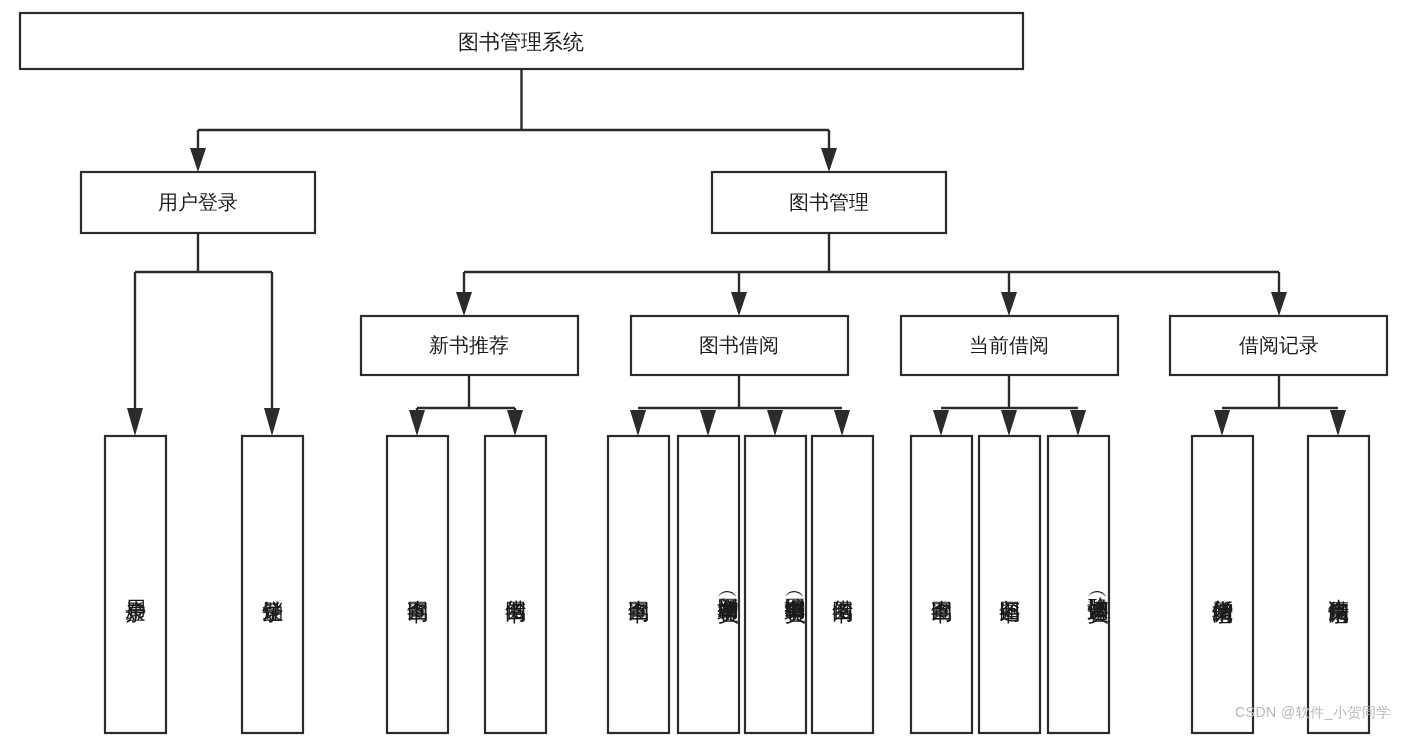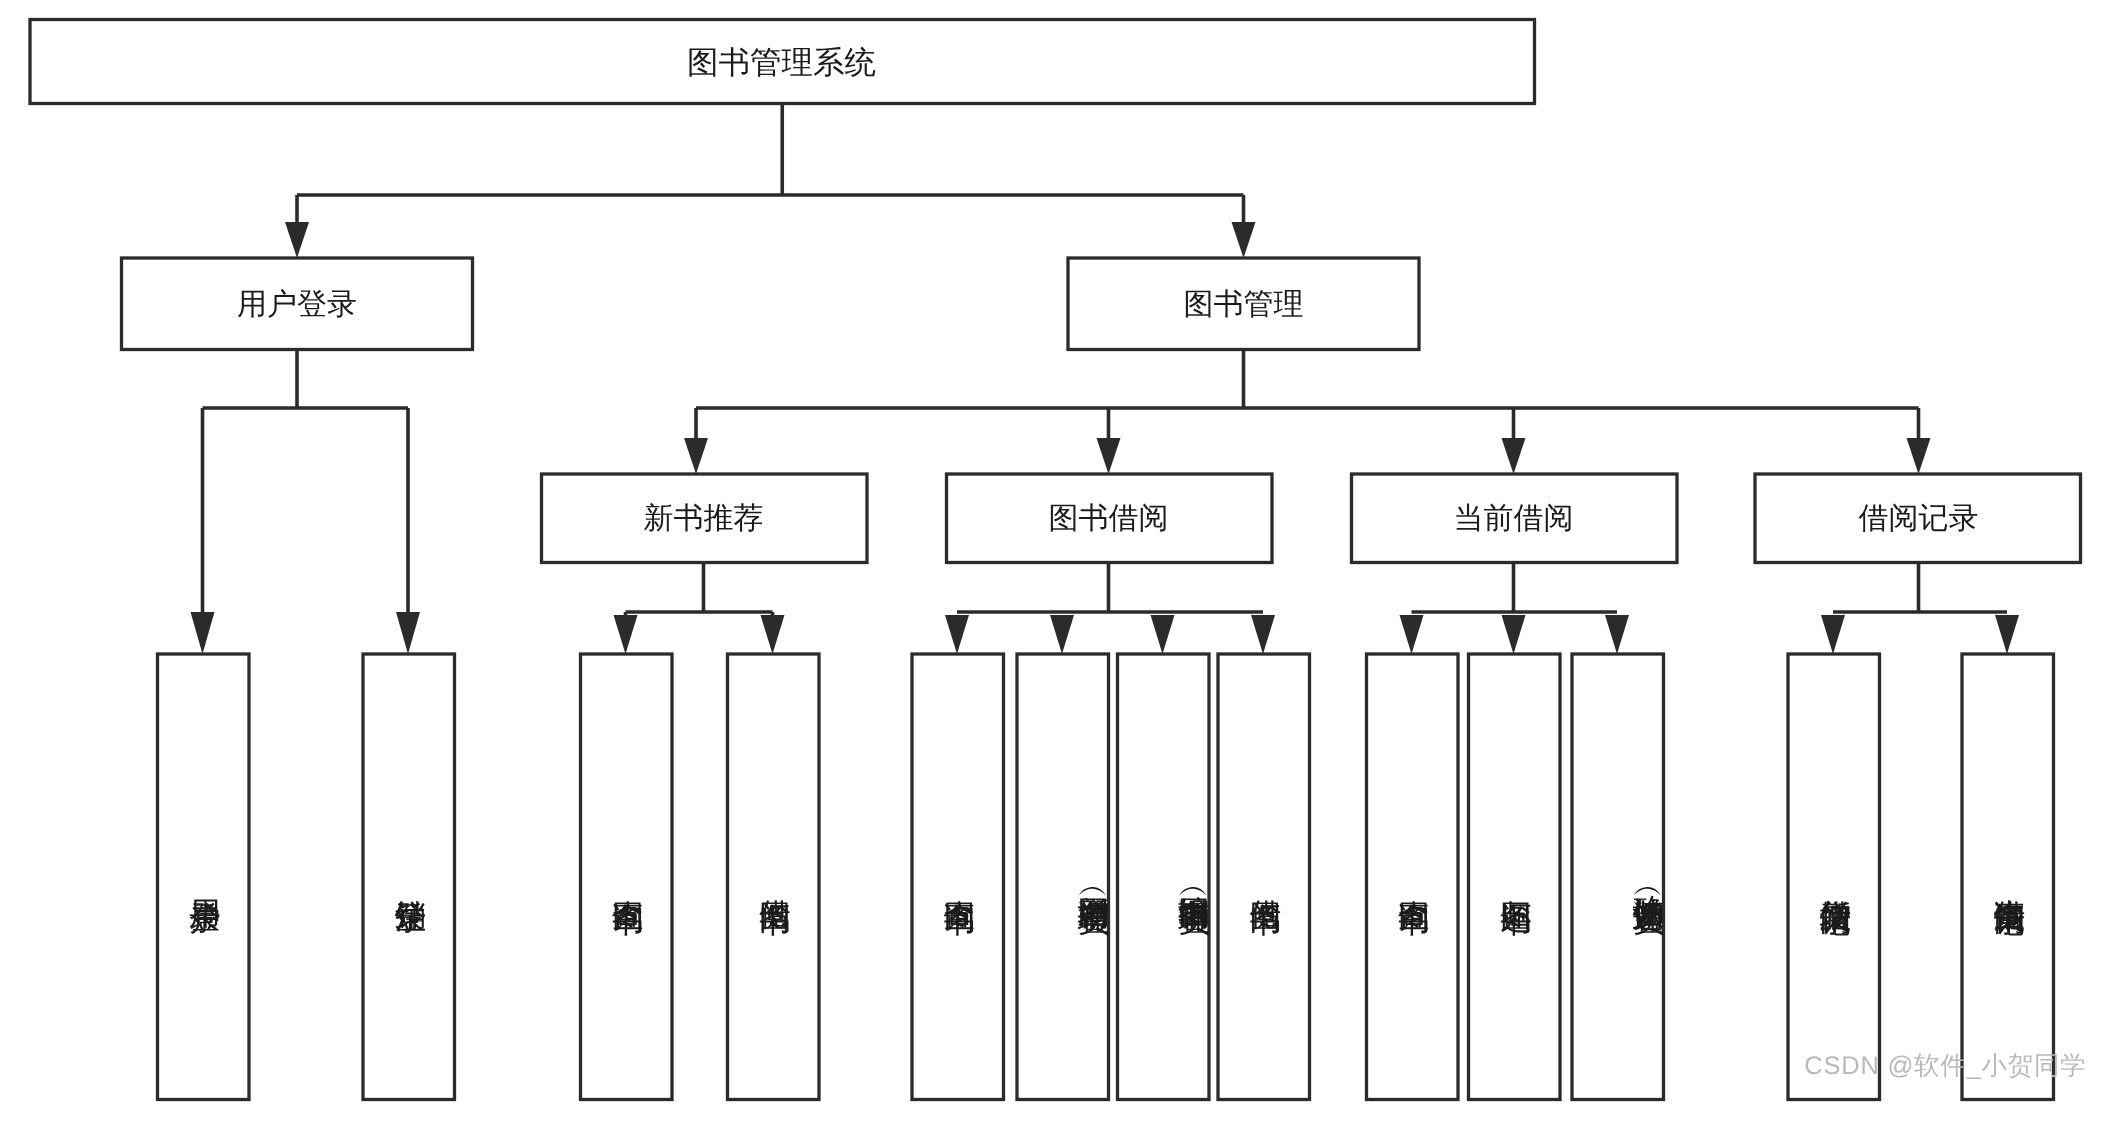--- a/index.html
+++ b/index.html
@@ -63,21 +63,21 @@
     align-items: center;
     justify-content: center;
     white-space: nowrap;
     pointer-events: none;
   }
   #watermark {
     position: absolute;
     right: 14px;
     bottom: 7px;
     font-family: "Liberation Sans", "DejaVu Sans", sans-serif;
-    font-size: 17px;
+    font-size: 14px;
     color: #b9b9b9;
     white-space: nowrap;
     letter-spacing: 0.5px;
   }
 </style>
 </head>
 <body>
 
 <div id="diagram-root">
 

